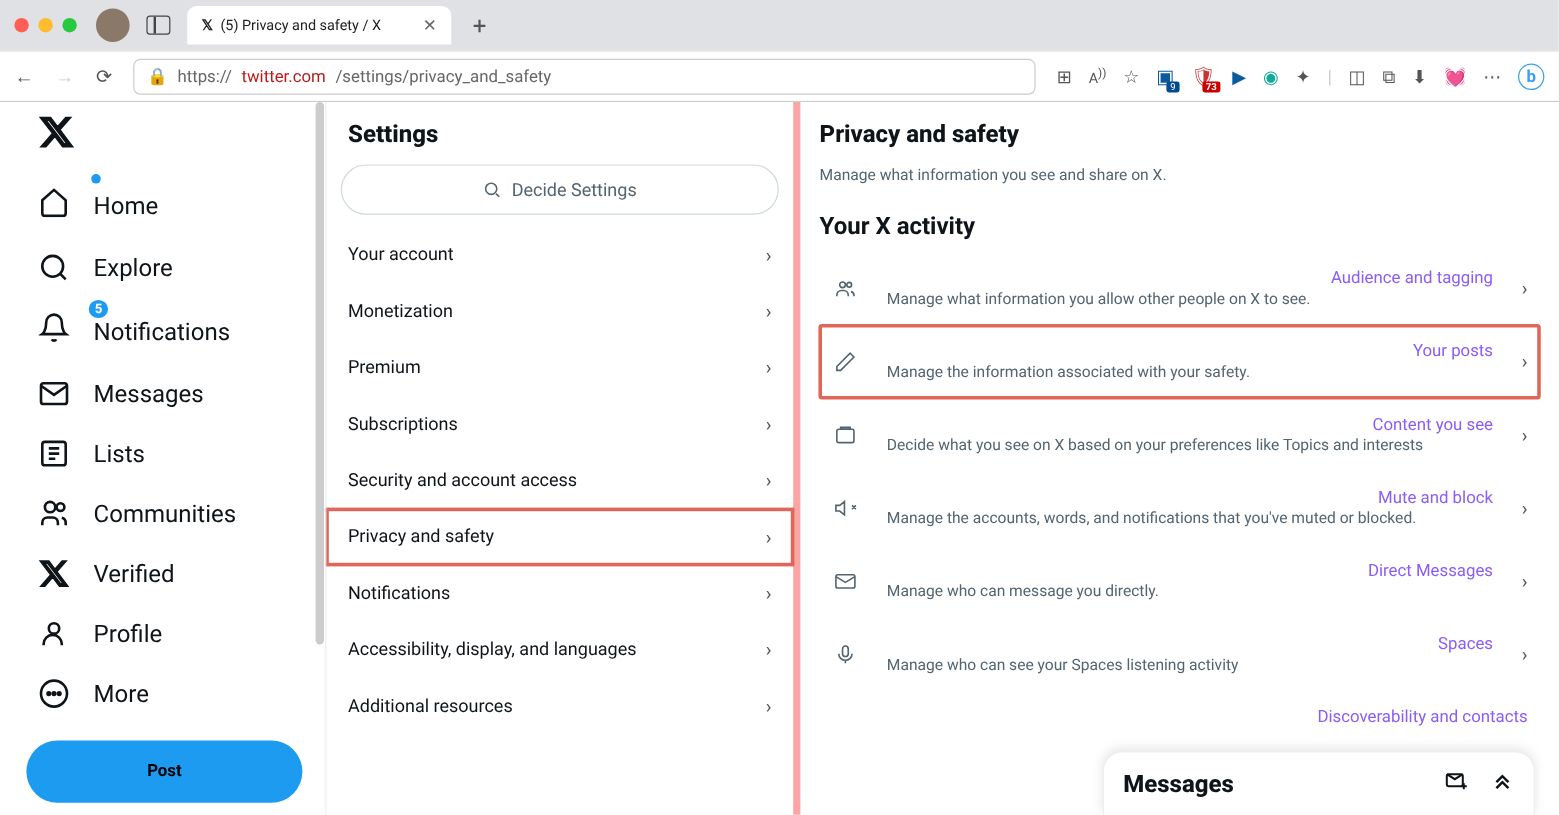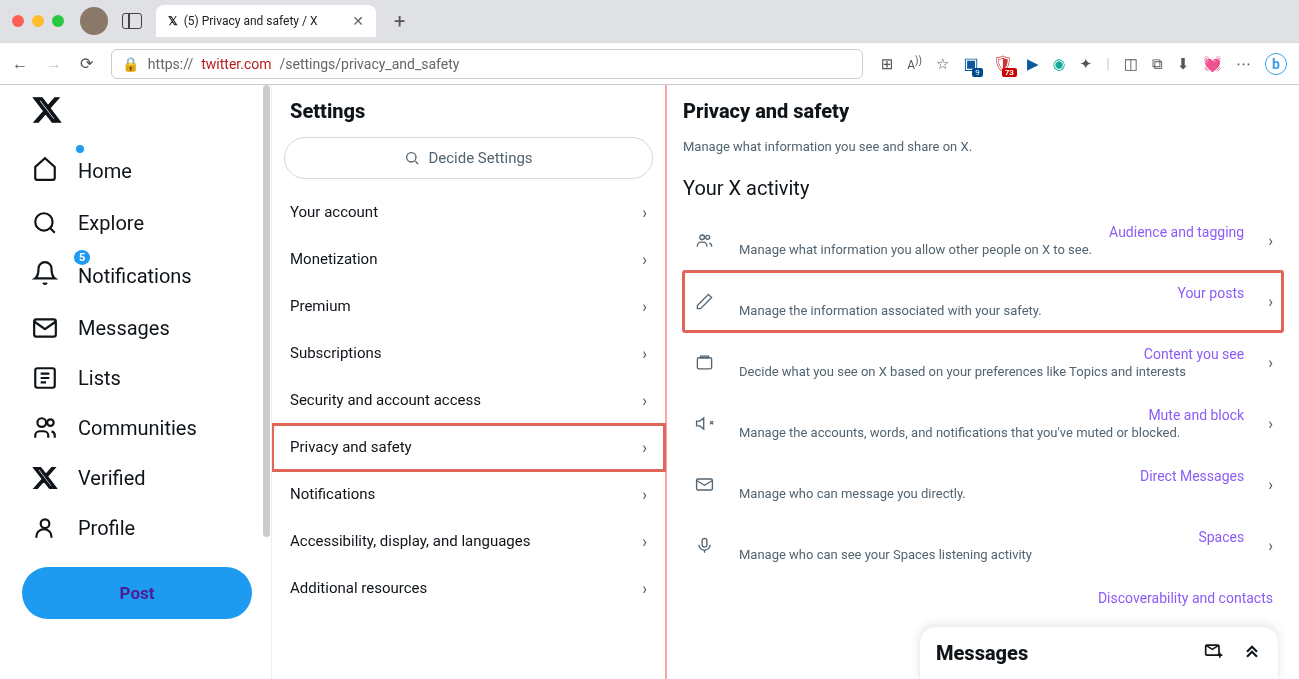--- a/index.html
+++ b/index.html
@@ -31,37 +31,37 @@
 .bing { width: 22px; height: 22px; border-radius: 50%; border: 1px solid #3aa0e8; color: #3aa0e8; display:flex; align-items:center; justify-content:center; font-weight:bold; font-size:14px;}
 
 
 .page { display: flex; height: calc(679px - 84px); }
 .left-rail { width: 272px; padding: 10px 10px 10px 22px; border-right: 1px solid #eee; position: relative; }
 .x-logo { margin-left: 10px; margin-bottom: 14px; }
 .nav-item { display: flex; align-items: center; gap: 20px; padding: 12px 10px; font-size: 20px; color: #0f1419; cursor: pointer; }
 .nav-item svg { width: 26px; height: 26px; }
 .nav-item .badge { position: absolute; background: #1d9bf0; color: #fff; font-size: 11px; border-radius: 50%; padding: 1px 5px; transform: translate(16px, -10px); font-weight: bold; }
 .nav-item .bluedot { position: absolute; width: 8px; height: 8px; background:#1d9bf0; border-radius:50%; transform: translate(18px, -10px);}
-.post-btn { background: #1d9bf0; color: #4c1d95; font-size: 17px; font-weight: bold; border-radius: 9999px; width: 230px; height: 52px; border: none; margin-top: 14px; }
+.post-btn { background: #1d9bf0; color: #000000; font-size: 14px; font-weight: bold; border-radius: 9999px; width: 230px; height: 52px; border: none; margin-top: 14px; }
 .scroll-track { position:absolute; right:0; top:0; bottom:0; width:10px; }
 .scroll-thumb { position:absolute; right:1px; top:0; width:7px; height:76%; background:#ccc; border-radius:4px;}
 
 
-.settings-col { width: 395px; border-right: 2px solid #fca5a5; padding-top: 14px; }
+.settings-col { width: 395px; border-right: 6px solid #fca5a5; padding-top: 14px; }
 .settings-col h2 { font-size: 20px; font-weight: 800; padding: 0 18px 14px; }
 .search-box { margin: 0 12px 10px; border: 1px solid #cfd9de; border-radius: 9999px; height: 42px; display: flex; align-items: center; justify-content: center; gap: 8px; color: #536471; font-size: 15px; }
 .setting-item { display: flex; align-items: flex-start; justify-content: space-between; padding: 14px 18px; font-size: 15px; color: #0f1419; cursor: pointer; }
 .setting-item.highlight { outline: 3px solid #e06659; outline-offset: -2px; }
 .chev { color: #555; font-size: 16px; }
 
 
 .detail-col { flex: 1; padding: 14px 16px; position: relative; overflow:hidden;}
 .detail-col h2 { font-size: 20px; font-weight: 800; margin-bottom: 16px; }
 .detail-sub { font-size: 13px; color: #536471; margin-bottom: 22px; }
-.detail-col h3 { font-size: 20px; font-weight: 400; margin-bottom: 10px; }
+.detail-col h3 { font-size: 20px; font-weight: 700; margin-bottom: 10px; }
 .act-item { display: flex; align-items: center; gap: 24px; padding: 14px 10px; cursor: pointer; }
 .act-item .icon-slot { width: 22px; display: flex; justify-content: center; color: #536471; }
 .act-item .text-slot { flex: 1; }
 .act-item .title { font-size: 14px; color: #8b5cf6; text-align: right; }
 .act-item .desc { font-size: 13px; color: #536471; margin-top: 2px; }
 .act-item.highlight { outline: 3px solid #e06659; outline-offset: -2px; border-radius: 2px; }
 
 
 .msg-drawer { position: absolute; bottom: 0; right: 20px; width: 360px; height: 54px; background: #fff; border: 1px solid #eee; border-radius: 16px 16px 0 0; box-shadow: 0 -2px 10px rgba(0,0,0,0.1); display: flex; align-items: center; padding: 0 16px; }
 .msg-drawer .label { font-size: 20px; font-weight: 800; flex: 1; }
@@ -175,20 +175,29 @@
         </svg>
       <span>Verified</span>
     </div>
     <div class="nav-item">
       <svg viewBox="0 0 24 24" fill="none" stroke-width="2">
           <circle cx="12" cy="8" r="4"></circle>
           <path d="M4 21v-1a7 7 0 0114 0v1"></path>
         </svg>
       <span>Profile</span>
     </div>
+    <div class="nav-item">
+      <svg viewBox="0 0 24 24" fill="none" stroke-width="2">
+          <circle cx="12" cy="12" r="10"></circle>
+          <circle cx="8" cy="12" r="1" fill="currentColor"></circle>
+          <circle cx="12" cy="12" r="1" fill="currentColor"></circle>
+          <circle cx="16" cy="12" r="1" fill="currentColor"></circle>
+        </svg>
+      <span>More</span>
+    </div>
     <button class="post-btn">Post</button>
     <div class="scroll-track">
         <div class="scroll-thumb"></div>
       </div>
   </div>
 
   <div class="settings-col">
     <h2>Settings</h2>
     <div class="search-box">
       <svg viewBox="0 0 24 24" width="16" height="16" fill="none" stroke="#536471" stroke-width="2">

